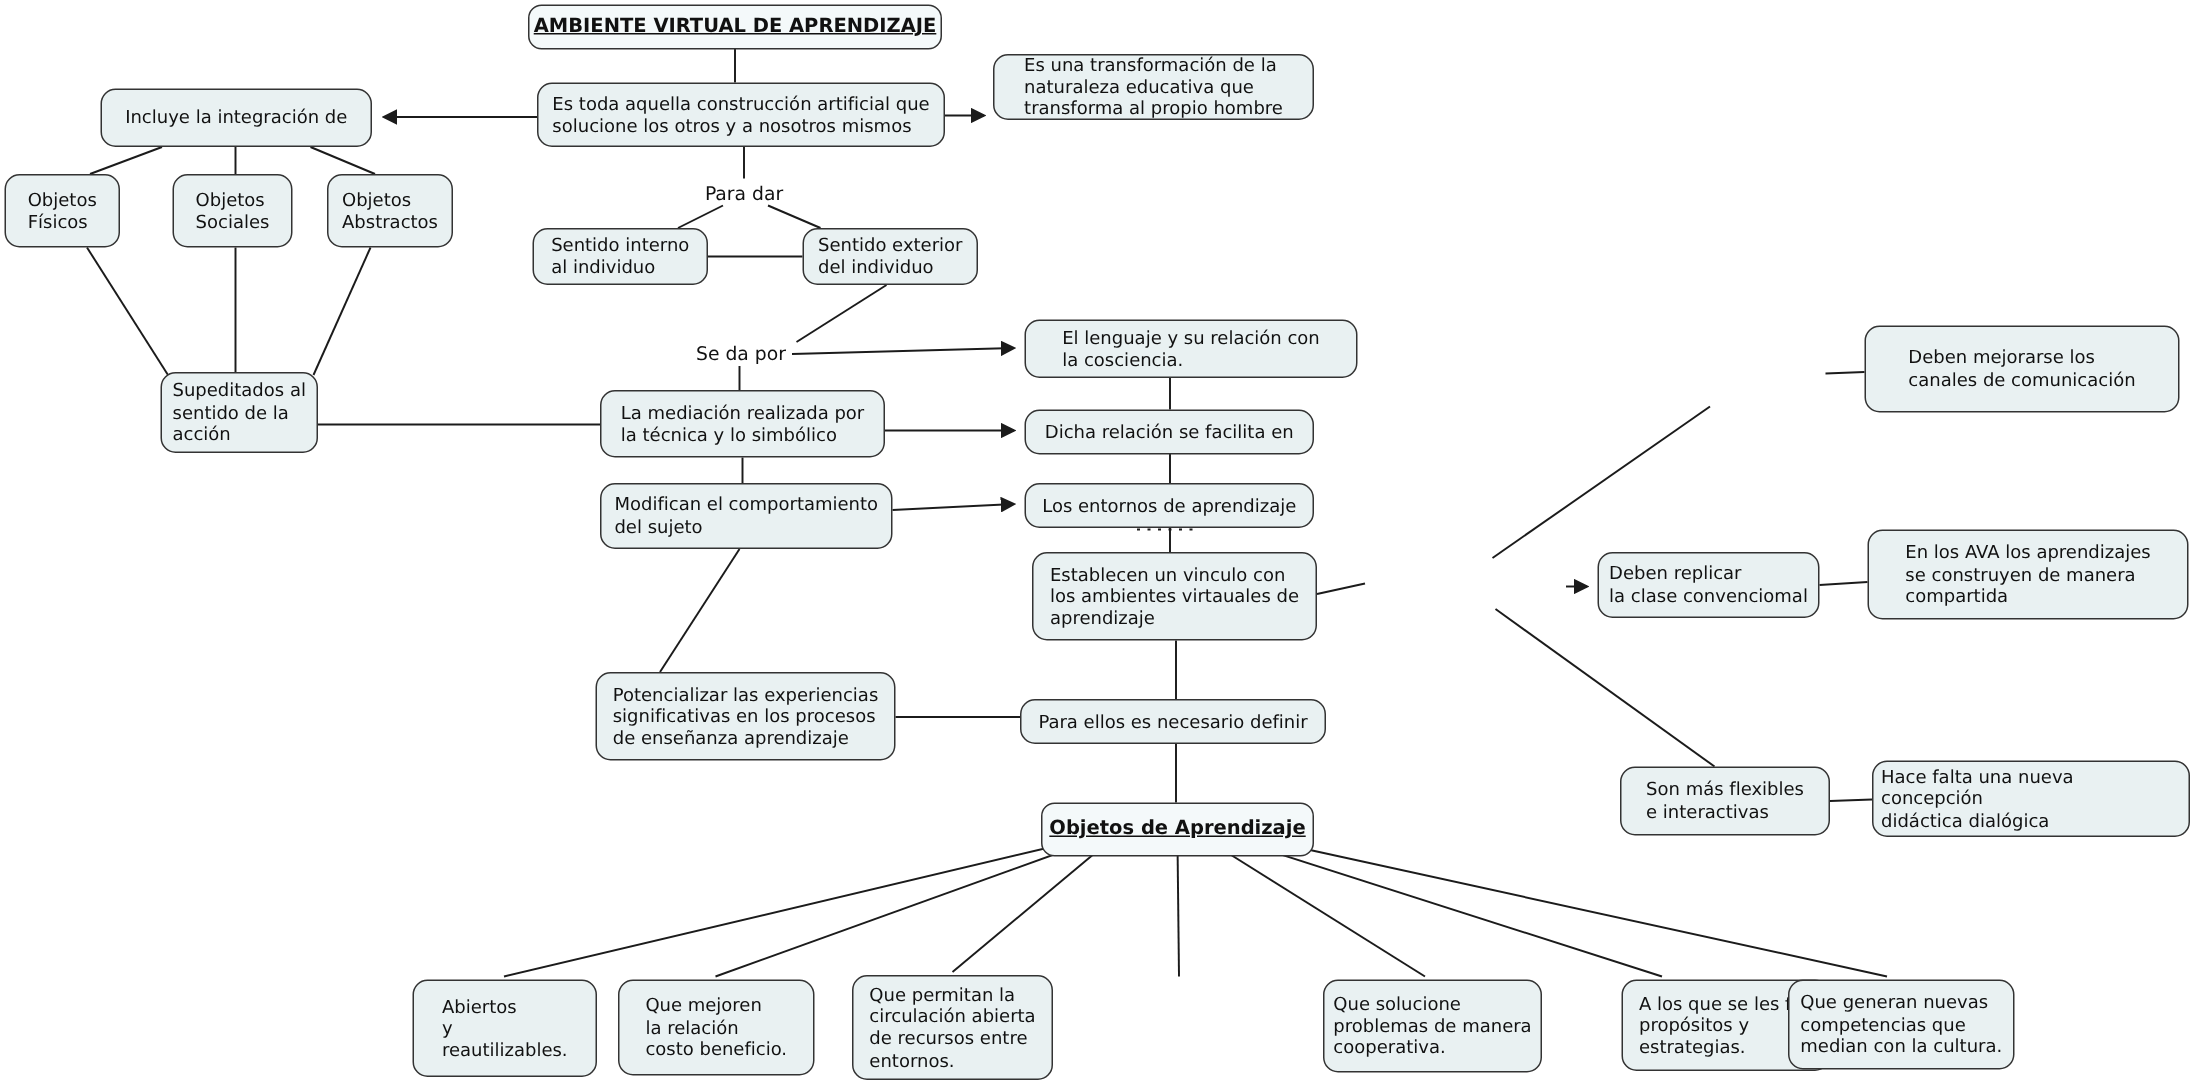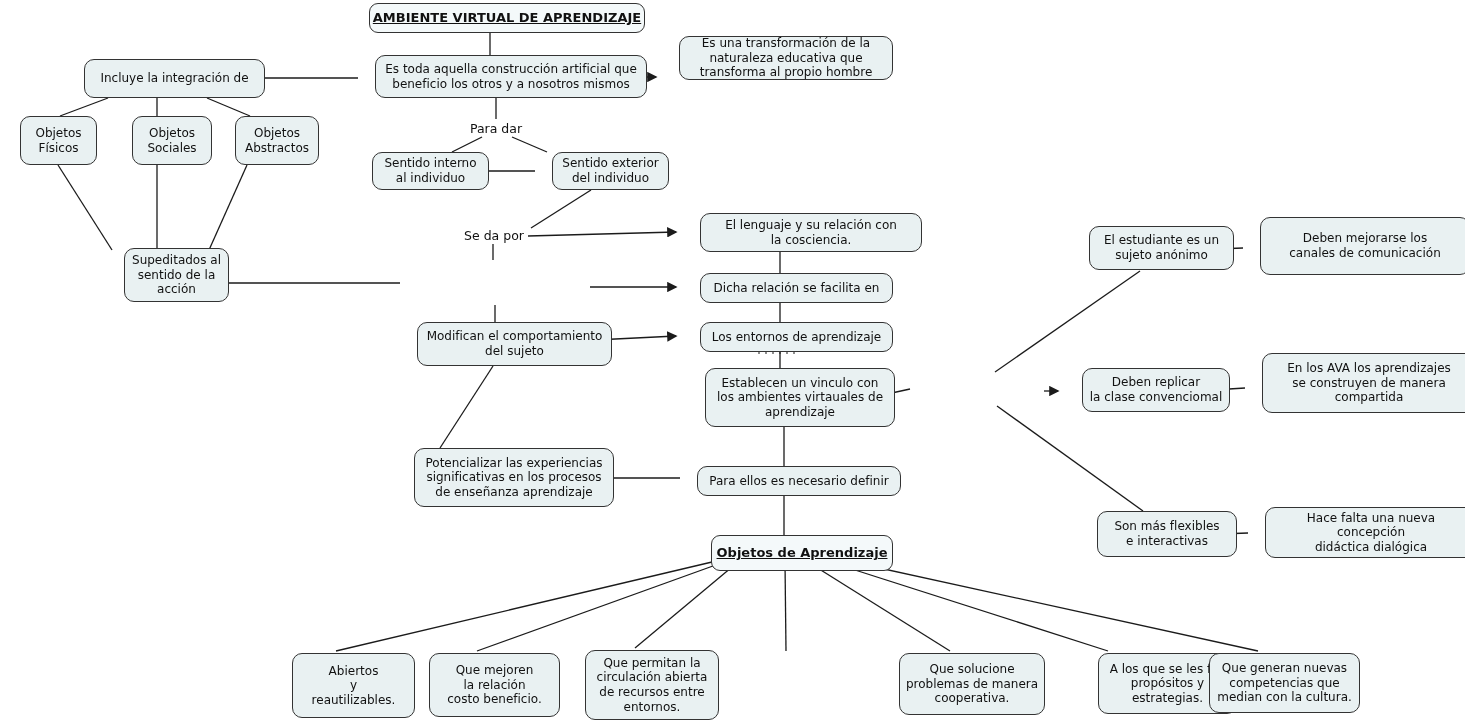--- a/index.html
+++ b/index.html
@@ -22,25 +22,24 @@
   .links{position:absolute;left:0;top:0;width:1465px;height:725px;}
   .links line{stroke:var(--line-color);stroke-width:1.3;}
   .links line.dotted{stroke-dasharray:2 5;stroke-width:1.2;}
   .node{
     position:absolute;
     box-sizing:border-box;
     background:var(--node-fill);
     border:1.4px solid var(--node-border);
     border-radius:10px;
     display:flex;align-items:center;justify-content:center;
-    text-align:center;
+    text-align:left;
     font-size:12px;line-height:1.22;
     white-space:pre-line;
     padding:14px 5px;
-    margin-left:17px;
   }
   .node.heading{
     background:var(--heading-fill);
     font-weight:bold;
     font-size:13px;
     text-decoration:underline;
     white-space:nowrap;
     border-radius:9px;
   }
   .floatlabel{
@@ -102,49 +101,49 @@
     <line x1="785" y1="562" x2="786" y2="651"></line>
     <line x1="808" y1="562" x2="950" y2="651"></line>
     <line x1="830" y1="562" x2="1108" y2="651"></line>
     <line x1="852" y1="562" x2="1258" y2="651"></line>
   </svg>
 
   <div class="node heading" style="left:352px;top:3px;width:276px;height:24px">AMBIENTE VIRTUAL DE APRENDIZAJE</div>
   <div class="node heading" style="left:694px;top:535px;width:182px;height:36px">Objetos de Aprendizaje</div>
 
   <div class="node" style="left:358px;top:55px;width:272px;height:43px">Es toda aquella construcción artificial que
-beneficio los otros y a nosotros mismos</div>
+solucione los otros y a nosotros mismos</div>
   <div class="node" style="left:662px;top:36px;width:214px;height:44px">Es una transformación de la
 naturaleza educativa que
 transforma al propio hombre</div>
   <div class="node" style="left:67px;top:59px;width:181px;height:39px">Incluye la integración de</div>
   <div class="node" style="left:3px;top:116px;width:77px;height:49px">Objetos
 Físicos</div>
   <div class="node" style="left:115px;top:116px;width:80px;height:49px">Objetos
 Sociales</div>
   <div class="node" style="left:218px;top:116px;width:84px;height:49px">Objetos
 Abstractos</div>
   <div class="node" style="left:107px;top:248px;width:105px;height:54px">Supeditados al
 sentido de la
 acción</div>
   <div class="node" style="left:355px;top:152px;width:117px;height:38px">Sentido interno
 al individuo</div>
   <div class="node" style="left:535px;top:152px;width:117px;height:38px">Sentido exterior
 del individuo</div>
   <div class="node" style="left:683px;top:213px;width:222px;height:39px">El lenguaje y su relación con
 la cosciencia.</div>
+  <div class="node" style="left:400px;top:260px;width:190px;height:45px">La mediación realizada por
+la técnica  y lo simbólico</div>
   <div class="node" style="left:683px;top:273px;width:193px;height:28px">Dicha relación se facilita en</div>
   <div class="node" style="left:400px;top:322px;width:195px;height:44px">Modifican el comportamiento
 del sujeto</div>
   <div class="node" style="left:683px;top:322px;width:193px;height:16px">Los entornos de aprendizaje</div>
   <div class="node" style="left:688px;top:368px;width:190px;height:59px">Establecen un vinculo con
 los ambientes virtauales de
 aprendizaje</div>
-  <div class="node" style="left:1072px;top:226px;width:145px;height:44px">El estudiante es un
-sujeto anónimo</div>
   <div class="node" style="left:1243px;top:217px;width:210px;height:58px">Deben mejorarse los
 canales de comunicación</div>
   <div class="node" style="left:1065px;top:368px;width:148px;height:44px">Deben replicar
 la clase convenciomal</div>
   <div class="node" style="left:1245px;top:353px;width:214px;height:60px">En los AVA los aprendizajes
 se construyen de manera
 compartida</div>
   <div class="node" style="left:1080px;top:511px;width:140px;height:46px">Son más flexibles
 e interactivas</div>
   <div class="node" style="left:1248px;top:507px;width:212px;height:51px">Hace falta una nueva concepción

